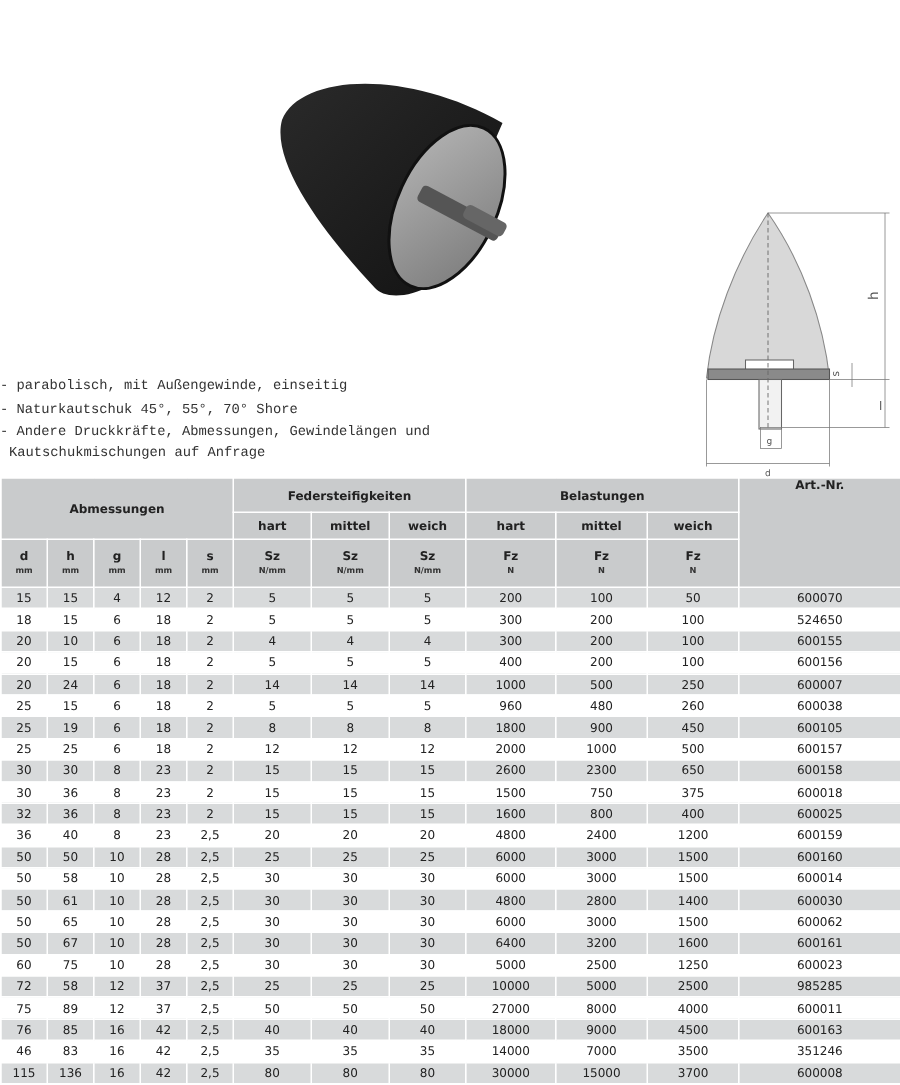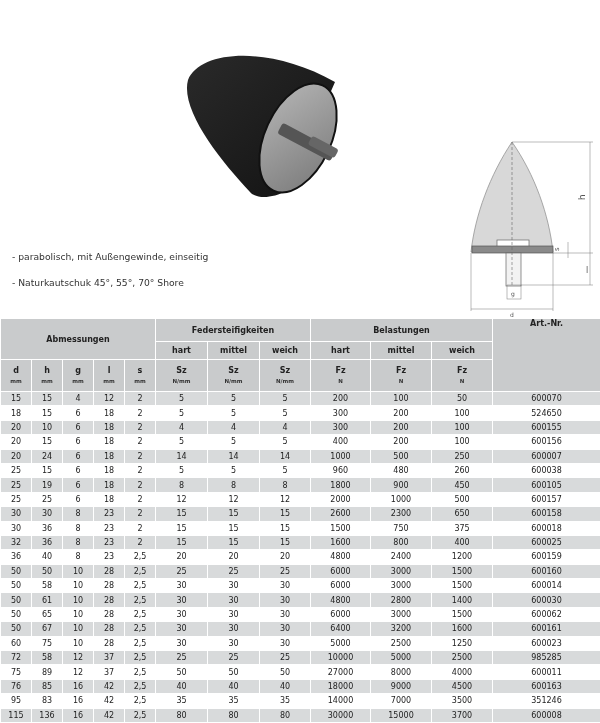--- a/index.html
+++ b/index.html
@@ -1,21 +1,21 @@
 <!DOCTYPE html>
 <html><head>
 <meta charset="utf-8">
 <style>
   html, body { margin:0; padding:0; background:#ffffff; }
   body { width:600px; height:723px; position:relative; overflow:hidden; font-family:"DejaVu Sans", sans-serif; color:#222; }
   .product { position:absolute; left:160px; top:40px; width:210px; height:170px; }
   .diagram { position:absolute; left:455px; top:125px; width:145px; height:195px; }
-  .bullets { position:absolute; left:12px; top:250px; width:300px; font-size:9.2px; line-height:13.5px; color:#333; }
+  .bullets { position:absolute; left:0; top:250px; width:300px; font-size:9.2px; line-height:13.5px; color:#333;font-family:Liberation Mono, monospace; }
   .bullets div { padding-left:6px; text-indent:-6px; }
-  .bullets .gap { margin-top:12px; }
+  .bullets .gap { margin-top:2px; }
   table.spec { position:absolute; left:0; top:318px; width:600px; border-collapse:collapse; table-layout:fixed; font-size:8px; }
   table.spec td, table.spec th { text-align:center; padding:0; border:1px solid #fff; }
   table.spec th { background:#c9cbcc; font-weight:bold; color:#222; }
   th.grp { height:22px; font-size:8px; vertical-align:middle; }
   th.sub { height:17px; font-size:8px; }
   th.unit { height:31px; font-size:8px; line-height:11px; }
   th.unit .u { font-size:5.5px; font-weight:bold; display:block; color:#333; }
   th.art { vertical-align:top; padding-top:6px; }
   tbody td { height:13.4px; font-size:8px; color:#222; border-left:1px solid #999; border-right:1px solid #999; border-top:1px solid #bbb; border-bottom:1px solid #bbb; }
   tbody tr:nth-child(odd) td { background:#d8dadb; }
@@ -60,20 +60,21 @@
   <text x="130" y="75" font-size="9" fill="#555" font-family="DejaVu Sans, sans-serif" transform="rotate(-90 130 75)">h</text>
   <text x="131" y="148" font-size="8" fill="#555" font-family="DejaVu Sans, sans-serif">l</text>
   <text x="104" y="126" font-size="7" fill="#555" font-family="DejaVu Sans, sans-serif" transform="rotate(-90 104 126)">s</text>
   <text x="56" y="171" font-size="6" fill="#555" font-family="DejaVu Sans, sans-serif">g</text>
   <text x="55" y="192" font-size="6" fill="#555" font-family="DejaVu Sans, sans-serif">d</text>
 </svg>
 
 <div class="bullets">
   <div>- parabolisch, mit Außengewinde, einseitig</div>
   <div class="gap">- Naturkautschuk 45°, 55°, 70° Shore</div>
+  <div class="gap">- Andere Druckkräfte, Abmessungen, Gewindelängen und Kautschukmischungen auf Anfrage</div>
 </div>
 
 <table class="spec">
   <colgroup>
     <col style="width:31px">
       <col style="width:31px">
       <col style="width:31px">
       <col style="width:31px">
       <col style="width:31px">
     <col style="width:52px">
@@ -402,21 +403,21 @@
         <td>2,5</td>
         <td>40</td>
         <td>40</td>
         <td>40</td>
         <td>18000</td>
         <td>9000</td>
         <td>4500</td>
         <td>600163</td>
       </tr>
       <tr>
-        <td>95</td>
+        <td>46</td>
         <td>83</td>
         <td>16</td>
         <td>42</td>
         <td>2,5</td>
         <td>35</td>
         <td>35</td>
         <td>35</td>
         <td>14000</td>
         <td>7000</td>
         <td>3500</td>

